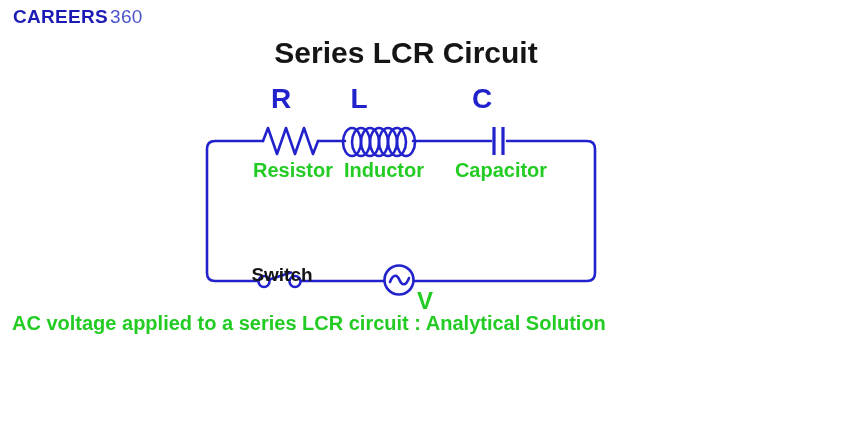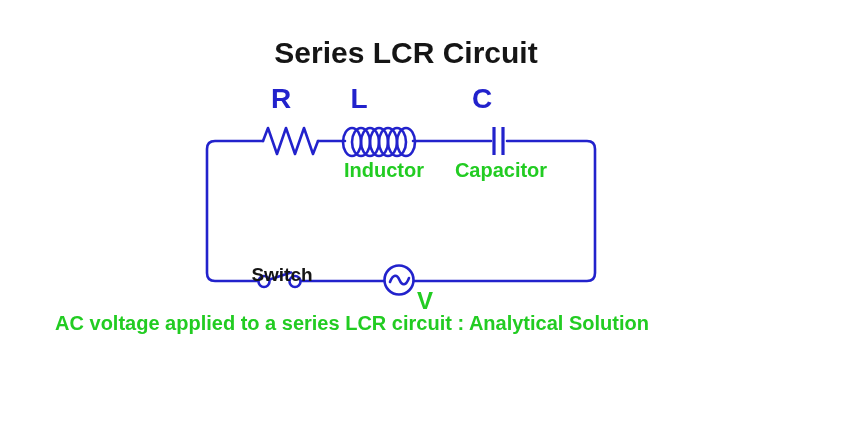--- a/index.html
+++ b/index.html
@@ -44,29 +44,32 @@
   }
   .switch-label{
     position:absolute;left:240px;top:246px;width:84px;text-align:center;
     font-size:19px;font-weight:bold;color:var(--text-black);margin-top:18px;
   }
   .v-label{
     position:absolute;left:412px;top:287px;width:26px;text-align:center;
     font-size:24px;font-weight:bold;color:var(--label-green);
   }
   .caption{
-    position:absolute;left:4px;top:312px;width:696px;text-align:center;
+    position:absolute;left:12px;top:312px;width:696px;text-align:left;
     font-size:20px;font-weight:bold;color:var(--label-green);
   }
 </style>
 </head>
 <body>
 
 <div class="page">
 
+  <div class="logo">
+    <span class="logo-bold">CAREERS</span><span class="logo-light">360</span>
+  </div>
 
   <h1 class="title">Series LCR Circuit</h1>
 
   <svg class="circuit-svg" viewBox="0 0 860 430">
 
     <path class="wire" d="M 207 273 L 207 149 Q 207 141 215 141 L 263 141
          M 318 141 L 345 141
          M 413 141 L 491 141
          M 507 141 L 587 141 Q 595 141 595 149 L 595 273 Q 595 281 587 281 L 414 281
          M 384.5 281 L 301 281
@@ -95,20 +98,21 @@
     <g>
       <circle class="node" cx="399" cy="280" r="14.5"></circle>
       <path class="wire" d="M 390 282 C 393 274 397 274 399.5 280 C 402 286 406 286 409 278"></path>
     </g>
   </svg>
 
   <div class="rlc-label" style="left:265px;top:83px">R</div>
   <div class="rlc-label" style="left:343px;top:83px">L</div>
   <div class="rlc-label" style="left:466px;top:83px">C</div>
 
+  <div class="name-label" style="left:238px;top:159px">Resistor</div>
   <div class="name-label" style="left:446px;top:159px">Capacitor</div>
   <div class="name-label" style="left:329px;top:159px">Inductor</div>
 
   <div class="switch-label">Switch</div>
   <div class="v-label">V</div>
 
   <div class="caption">AC voltage applied to a series LCR circuit : Analytical Solution</div>
 
 </div>
 

